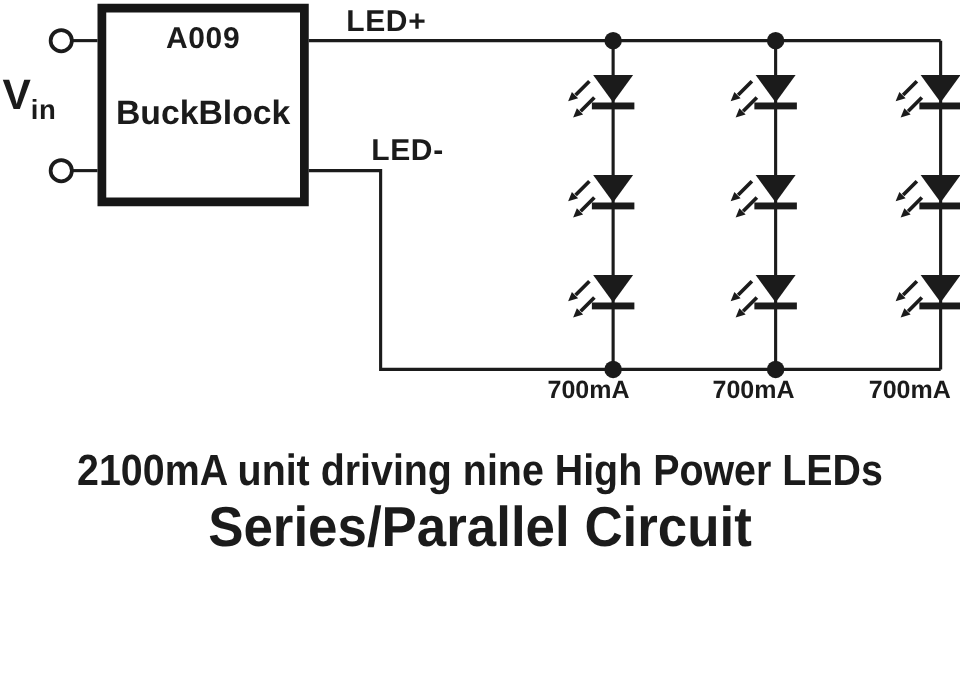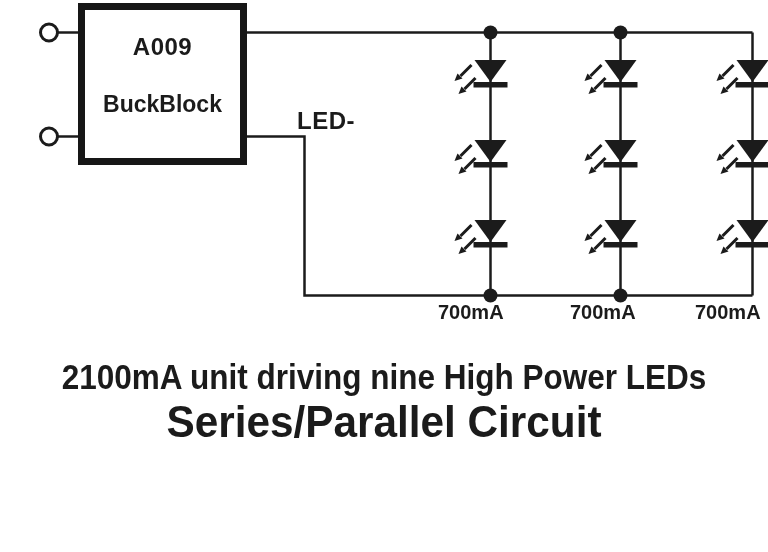--- a/index.html
+++ b/index.html
@@ -22,25 +22,25 @@
 
   .driver-box {
     position: absolute;
     left: 78px; top: 3px;
     width: 169px; height: 162px;
     border: 7px solid #161616;
     background: #ffffff;
     display: flex;
     flex-direction: column;
     align-items: center;
-    padding-top: 24px;
+    padding-top: 8px;
   }
   .driver-model   { font-size: 24px; font-weight: bold; line-height: 26px; letter-spacing: 0.5px; }
   .driver-current { font-size: 23px; font-weight: normal; line-height: 25px; }
-  .driver-name    { font-size: 23px; font-weight: bold; margin-top: 31px; }
+  .driver-name    { font-size: 27px; font-weight: bold; margin-top: 31px; }
 
   .vin-label { left: 2px; top: 57px; font-weight: bold; }
   .vin-main  { font-size: 34px; }
   .vin-sub   { font-size: 22px; vertical-align: -8px; letter-spacing: 0.5px; }
 
   .wire-label { font-size: 24px; font-weight: bold; letter-spacing: 0.5px; }
   .led-plus-label  { left: 277px; top: 4px; }
   .led-minus-label { left: 297px; top: 107px; }
 
   .current-label { font-size: 20px; font-weight: bold; top: 301px; }
@@ -117,21 +117,25 @@
         <use href="#led-symbol" x="752.5" y="140"></use>
         <use href="#led-symbol" x="752.5" y="220"></use>
       </g>
   </svg>
 
   <div class="driver-box">
     <div class="driver-model">A009</div>
     <div class="driver-name">BuckBlock</div>
   </div>
 
+  <div class="abs vin-label">
+    <span class="vin-main">V</span><span class="vin-sub">in</span>
+  </div>
 
+  <div class="abs wire-label led-plus-label">LED+</div>
   <div class="abs wire-label led-minus-label">LED-</div>
 
   <div class="abs current-label current-0">700mA</div>
   <div class="abs current-label current-1">700mA</div>
   <div class="abs current-label current-2">700mA</div>
 
   <div class="abs caption caption-line1">2100mA unit driving nine High Power LEDs</div>
   <div class="abs caption caption-line2">Series/Parallel Circuit</div>
 
 </div>

